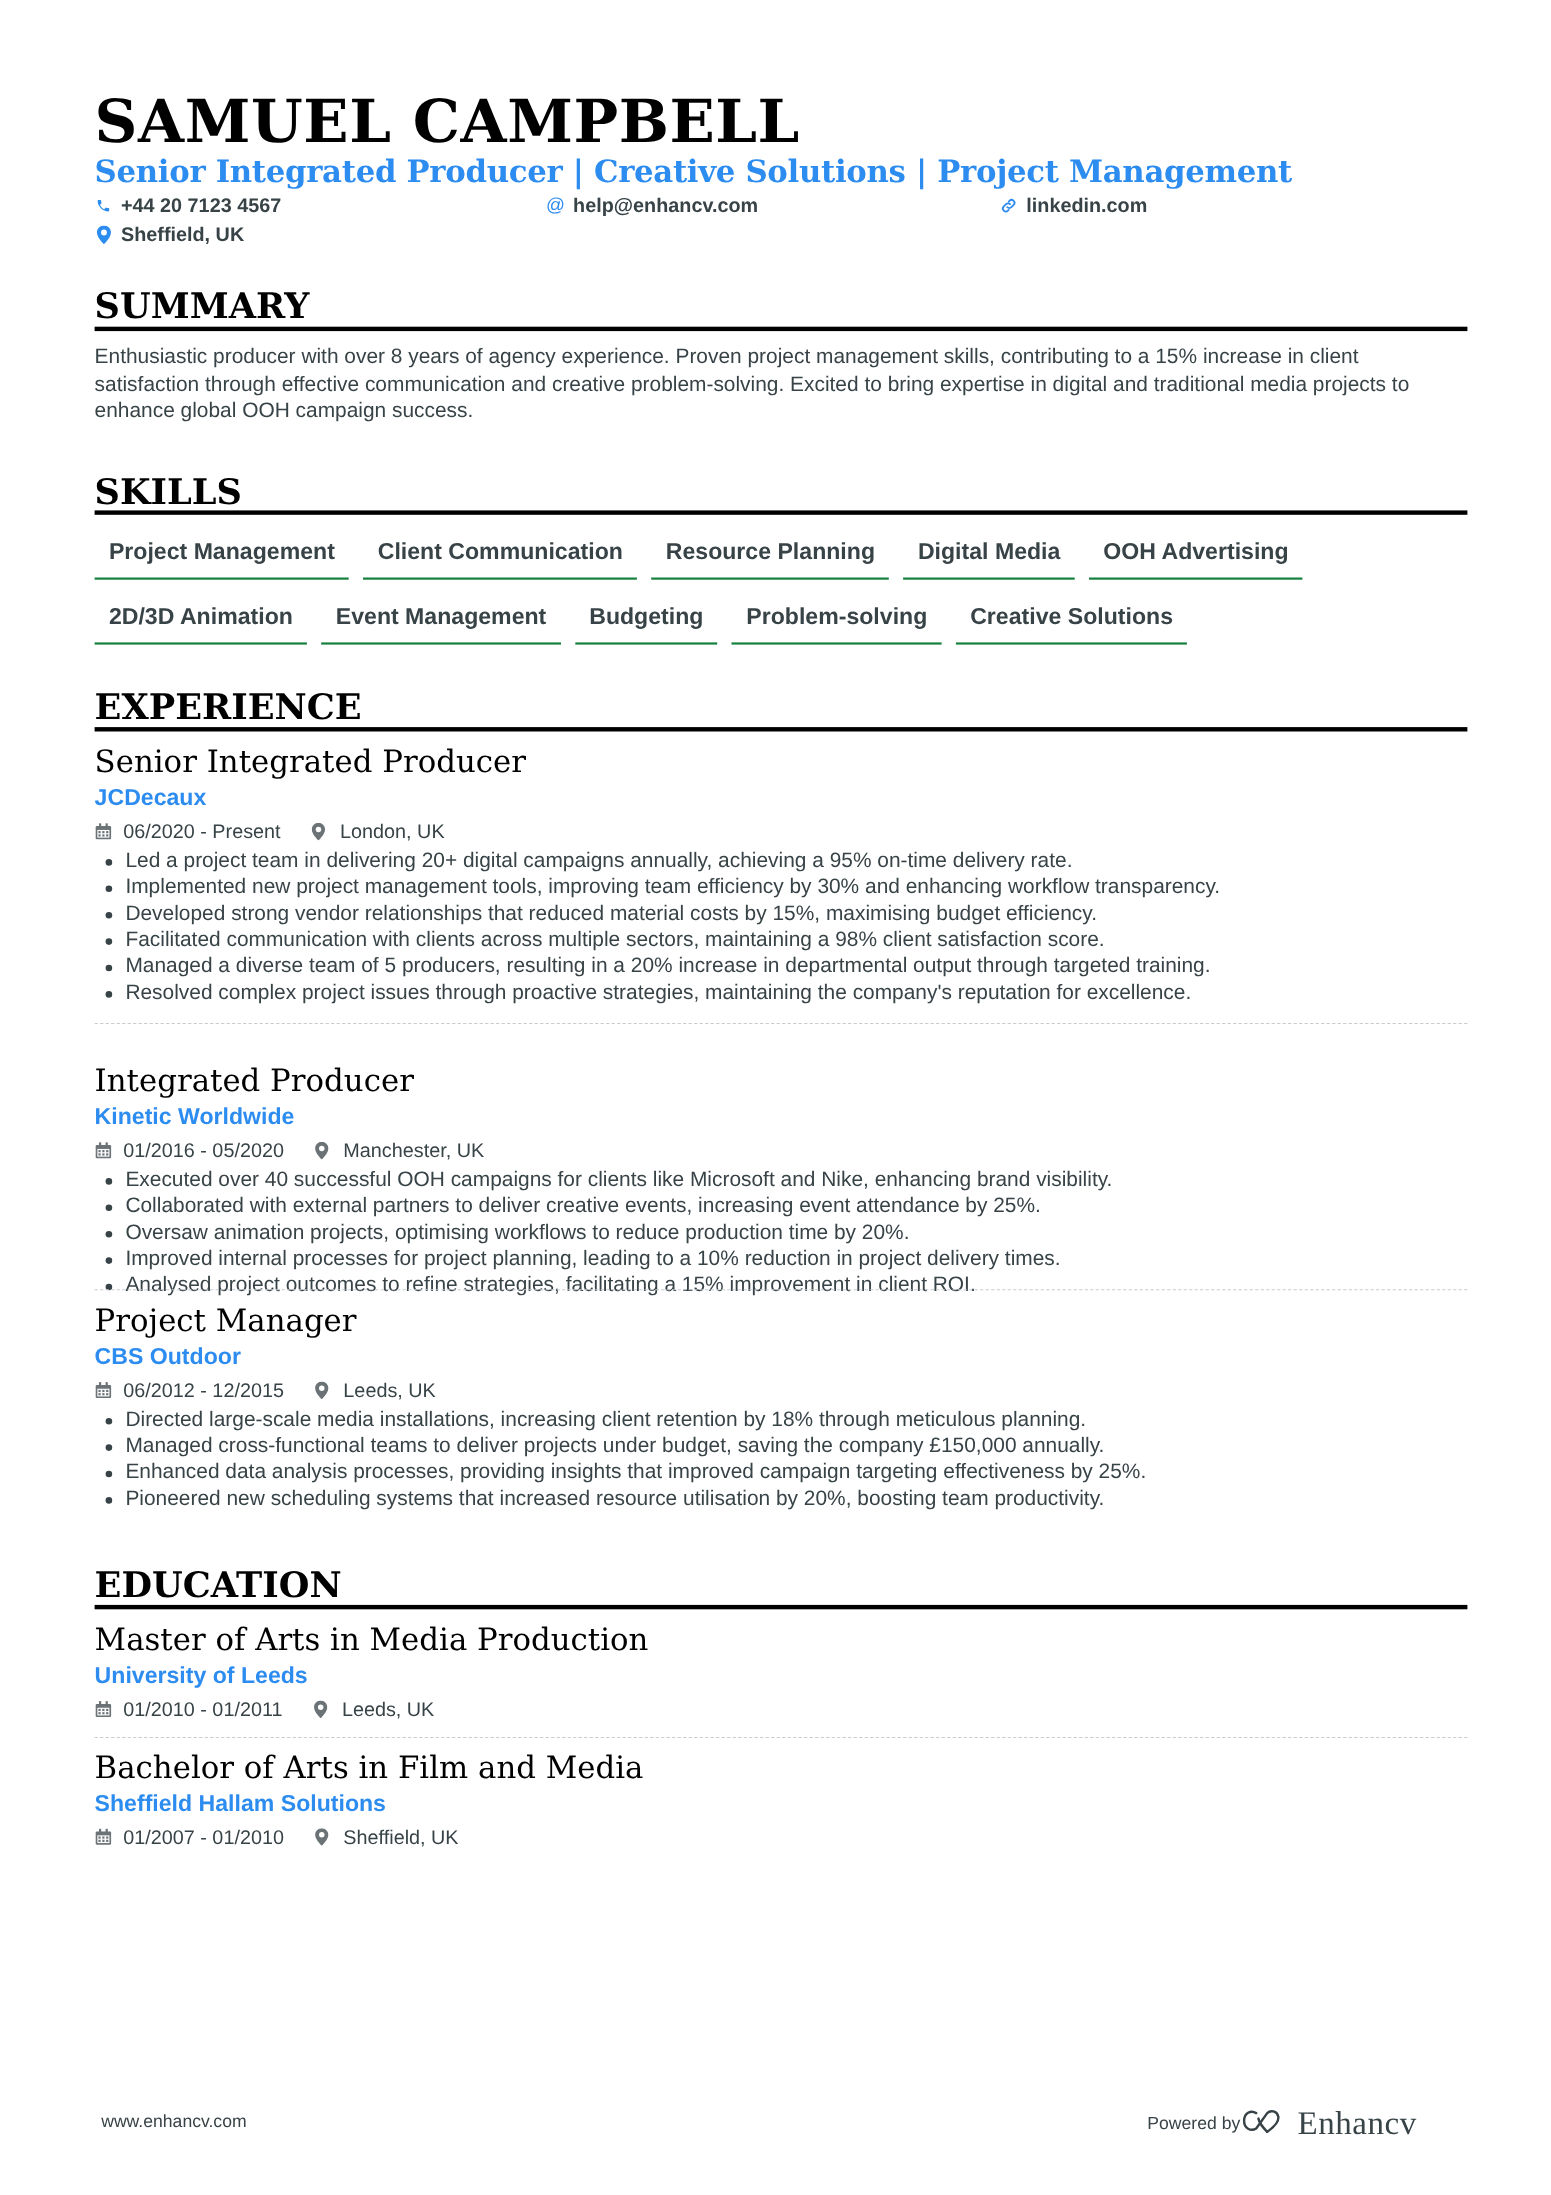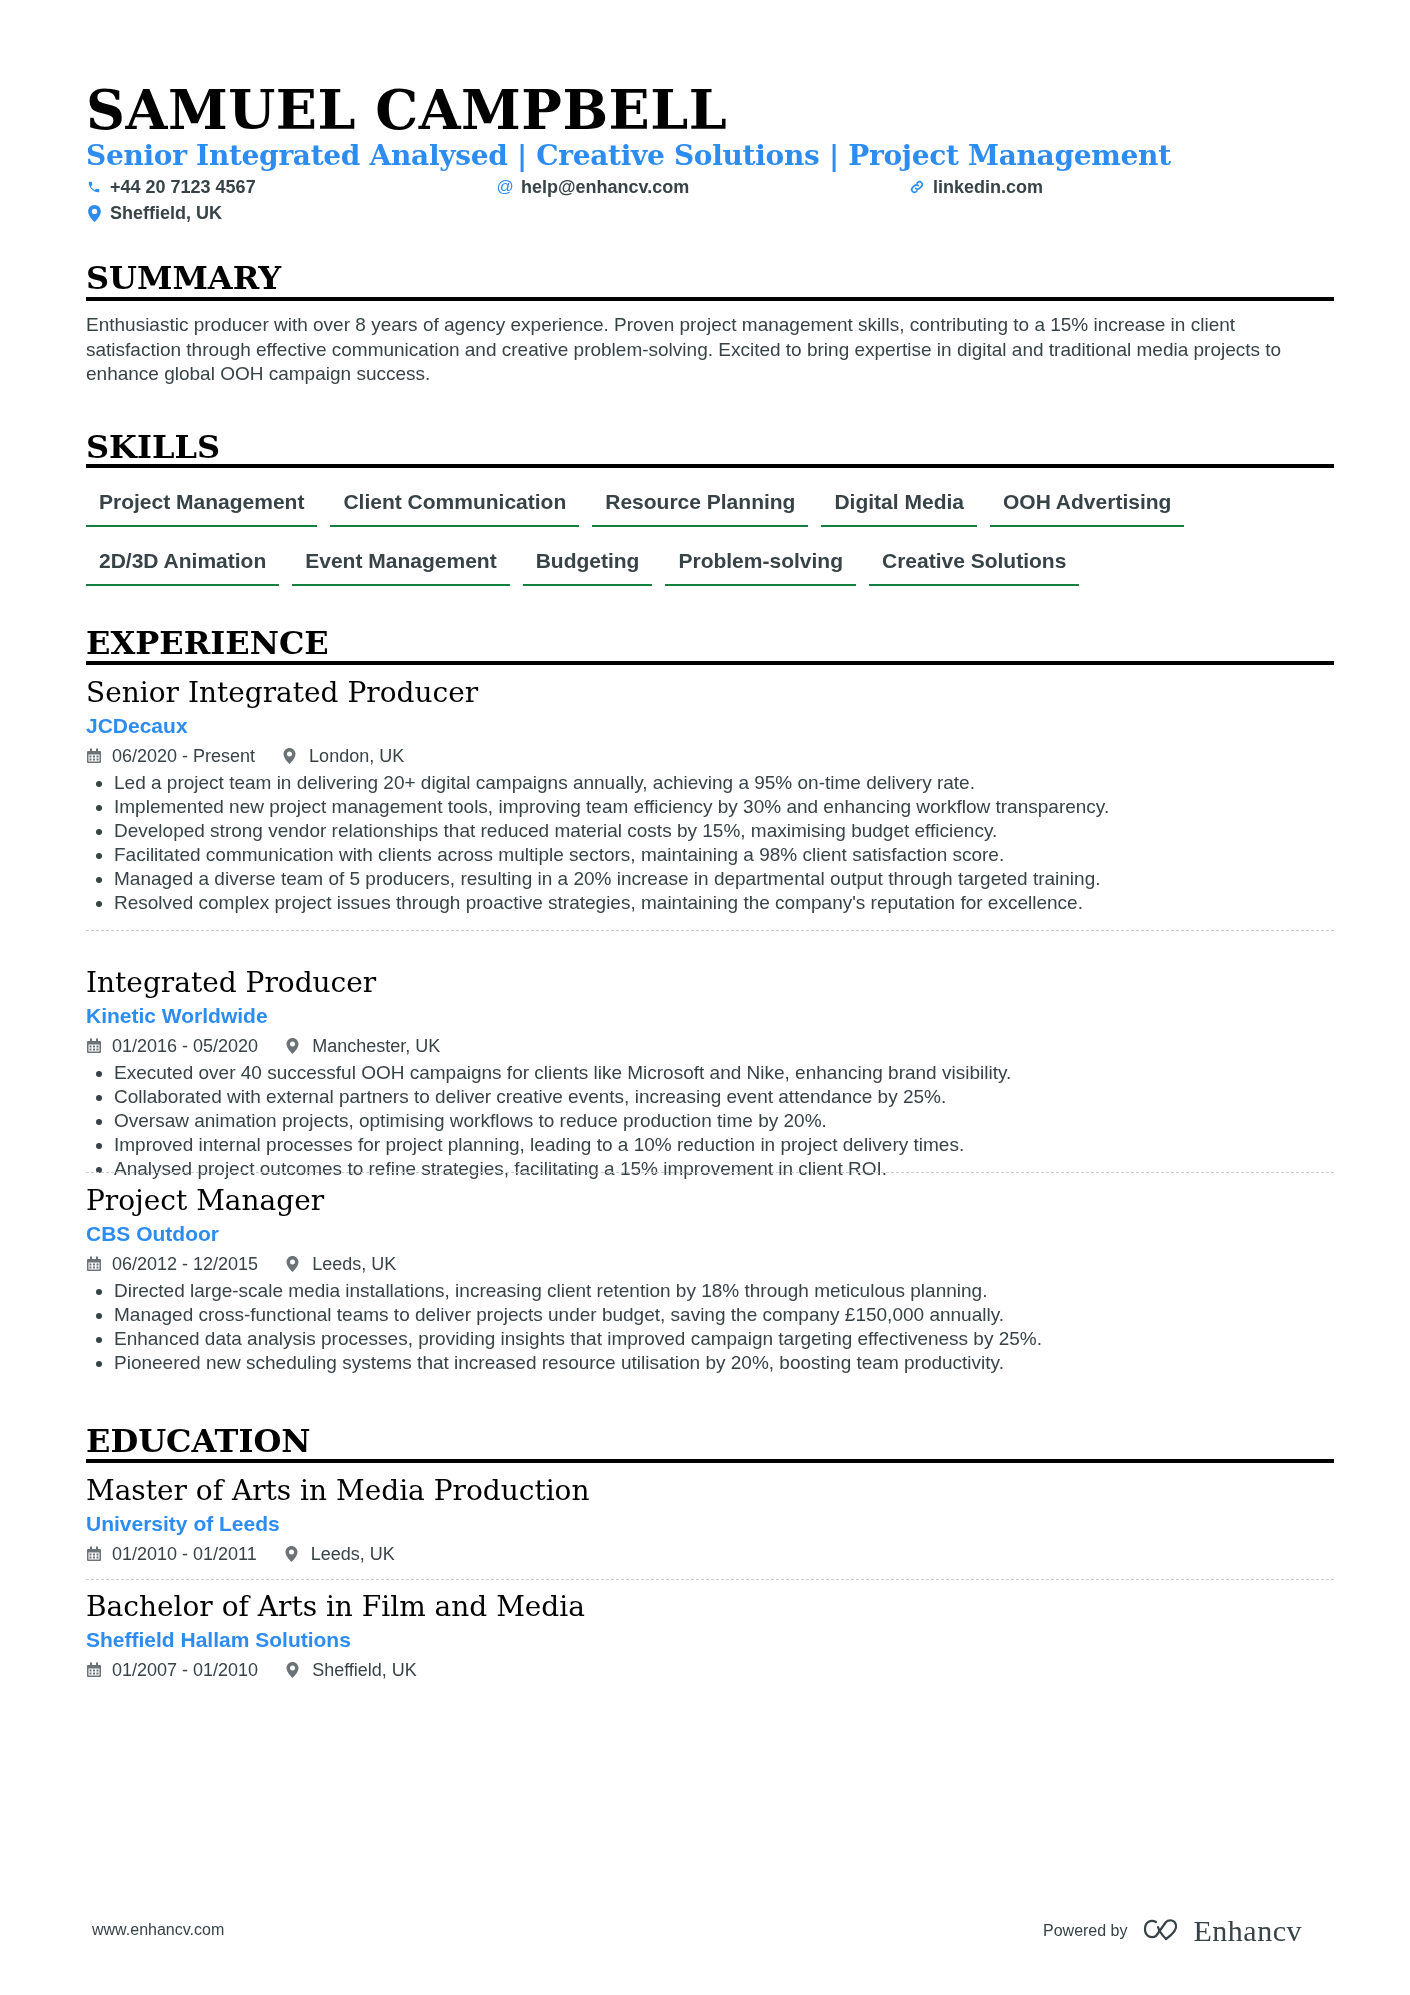--- a/index.html
+++ b/index.html
@@ -20,30 +20,30 @@
   .role { font-size: 28px; color: #000; line-height: 34px; }
   .company { font-size: 21px; font-weight: bold; color: #2d8cf0; line-height: 26px; margin-top: 3px; }
   .meta { display: flex; align-items: center; font-size: 18px; color: #384347; line-height: 22px; margin-top: 6px; }
   .meta .ic { width: 16px; height: 16px; display: inline-flex; margin-right: 10px; color: #6b7377; }
   .meta .loc { margin-left: 28px; display: flex; align-items: center; }
   .bullets { list-style: none; margin-top: 4px; }
   .bullets li { font-size: 19px; line-height: 24px; color: #384347; padding-left: 28px; position: relative; }
   .bullets li::before { content: ""; position: absolute; left: 10px; top: 10px; width: 6px; height: 6px; border-radius: 50%; background: #384347; }
   .dash { position: absolute; left: 0; width: 1248px; border-top: 1px dashed #c8cccf; }
   .footer-left { position: absolute; left: 92px; top: 1921px; font-size: 16px; color: #384347; }
-  .footer-right { position: absolute; left: 1043px; top: 1914px; display: flex; align-items: center; gap: 14px; font-size: 16px; color: #384347; }
+  .footer-right { position: absolute; left: 1043px; top: 1914px; display: flex; align-items: center; font-size: 16px; color: #384347; }
   .brand { display: flex; align-items: center; gap: 8px; font-size: 30px; color: #384347; letter-spacing: 0.5px; font-family: Liberation Serif, serif; }
 </style>
 </head>
 <body>
 
 <div class="page">
 
   <div class="name serif">SAMUEL CAMPBELL</div>
-  <div class="headline serif">Senior Integrated Analysed | Creative Solutions | Project Management</div>
+  <div class="headline serif">Senior Integrated Producer | Creative Solutions | Project Management</div>
 
   <div class="contact" style="left:0; top:176px;">
     <span class="ic">
       <svg width="14" height="16" viewBox="0 0 24 24">
           <path fill="#2d8cf0" d="M6.6 10.8c1.4 2.8 3.8 5.1 6.6 6.6l2.2-2.2c.3-.3.7-.4 1-.2 1.1.4 2.3.6 3.6.6.6 0 1 .4 1 1V20c0 .6-.4 1-1 1C10.6 21 3 13.4 3 4c0-.6.4-1 1-1h3.5c.6 0 1 .4 1 1 0 1.3.2 2.5.6 3.6.1.3 0 .7-.2 1L6.6 10.8z"></path>
         </svg>
     </span>
     <span>+44 20 7123 4567</span>
   </div>
   <div class="contact" style="left:411px; top:176px;">

